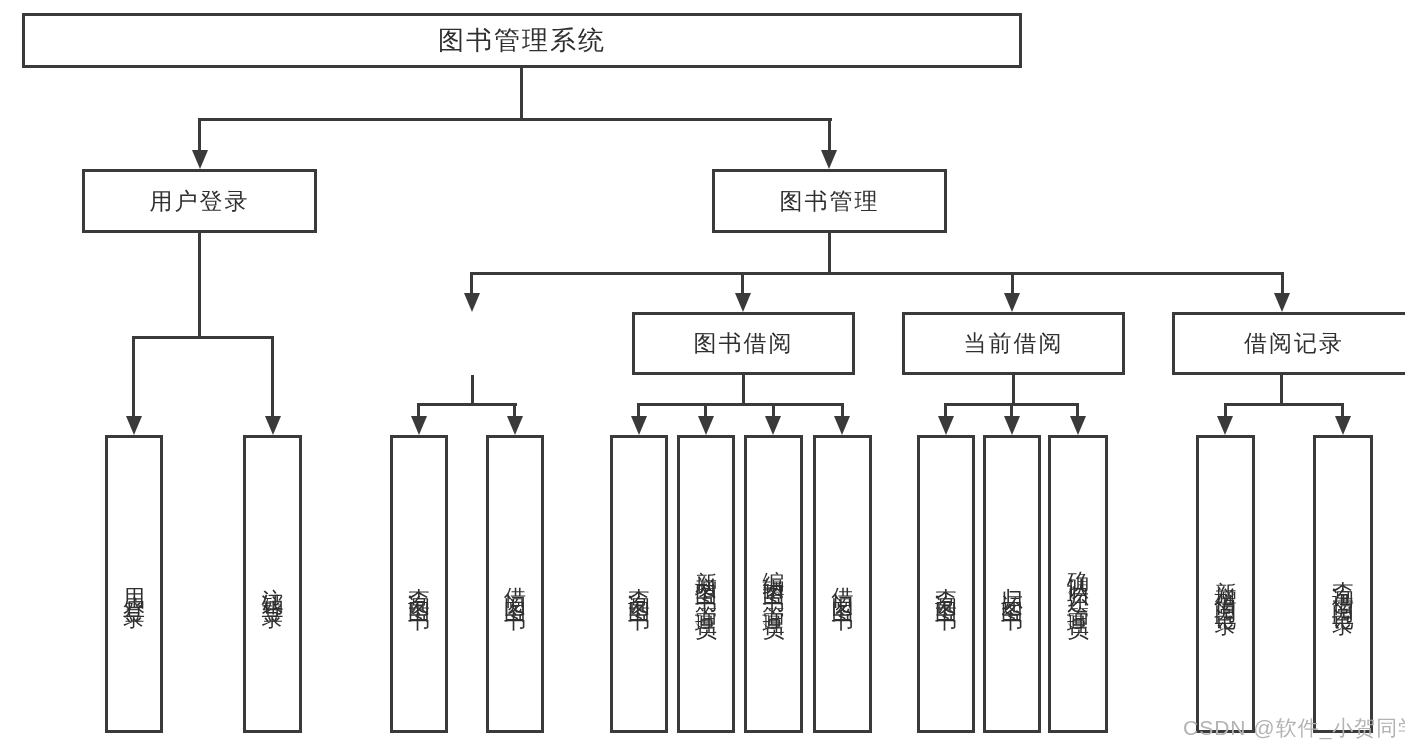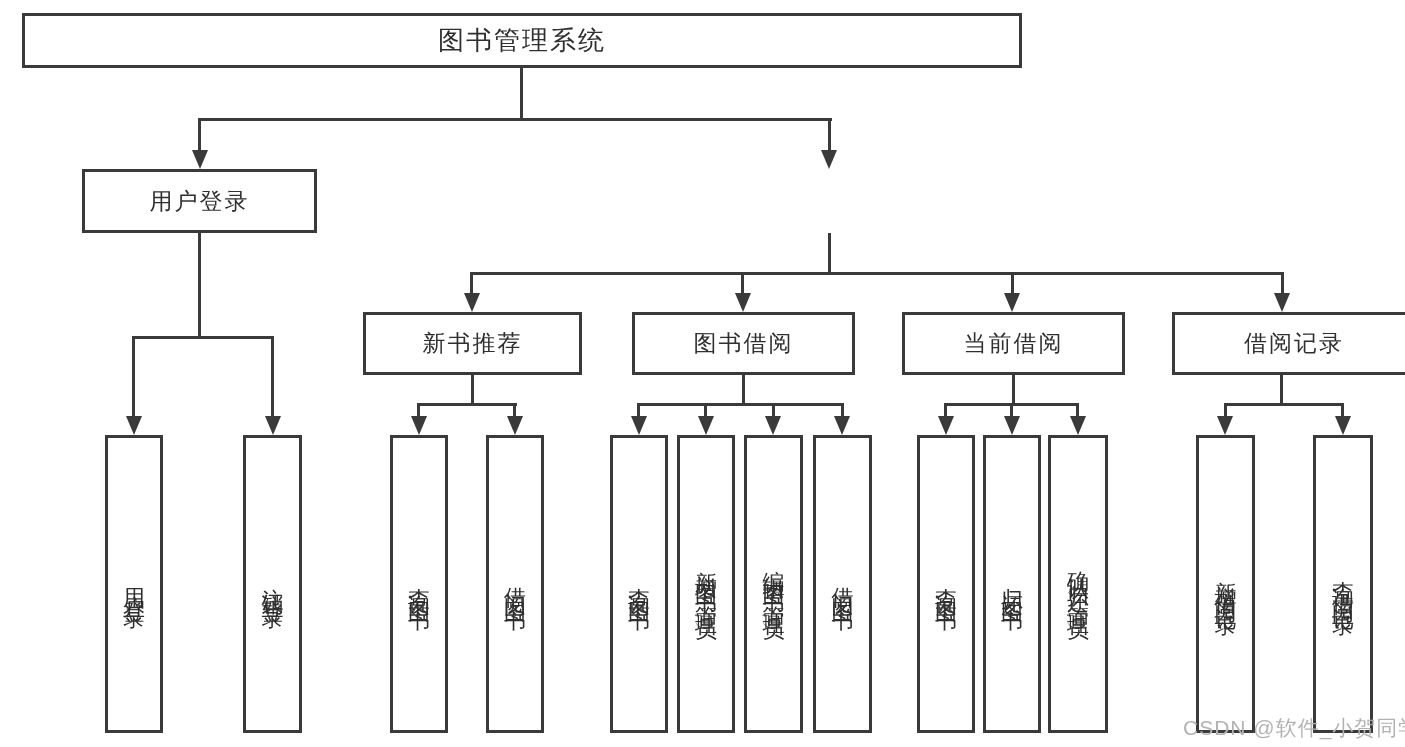--- a/index.html
+++ b/index.html
@@ -52,20 +52,21 @@
   <div class="box root" style="left:22px;top:13px;width:1000px;height:55px">图书管理系统</div>
 
   <div class="vline" style="left:520px;top:66px;height:55px"></div>
   <div class="hline" style="left:198px;top:118px;width:634px"></div>
   <div class="vline" style="left:198px;top:118px;height:34px"></div>
   <div class="vline" style="left:828px;top:118px;height:34px"></div>
   <div class="arr" style="left:192px;top:150px"></div>
   <div class="arr" style="left:821px;top:150px"></div>
 
   <div class="box" style="left:82px;top:169px;width:235px;height:64px">用户登录</div>
+  <div class="box" style="left:712px;top:169px;width:235px;height:64px">图书管理</div>
 
   <div class="vline" style="left:198px;top:233px;height:105px"></div>
   <div class="hline" style="left:132px;top:336px;width:142px"></div>
   <div class="vline" style="left:132px;top:336px;height:80px"></div>
   <div class="vline" style="left:271px;top:336px;height:80px"></div>
   <div class="arr" style="left:126px;top:416px"></div>
   <div class="arr" style="left:265px;top:416px"></div>
 
   <div class="vbox" style="left:105px;top:435px;width:58px;height:298px">用户登录</div>
   <div class="vbox" style="left:243px;top:435px;width:59px;height:298px">注销登录</div>
@@ -74,21 +75,20 @@
   <div class="hline" style="left:470px;top:272px;width:814px"></div>
   <div class="vline" style="left:470px;top:272px;height:24px"></div>
   <div class="vline" style="left:741px;top:272px;height:24px"></div>
   <div class="vline" style="left:1011px;top:272px;height:24px"></div>
   <div class="vline" style="left:1281px;top:272px;height:24px"></div>
   <div class="arr" style="left:464px;top:293px"></div>
   <div class="arr" style="left:735px;top:293px"></div>
   <div class="arr" style="left:1004px;top:293px"></div>
   <div class="arr" style="left:1274px;top:293px"></div>
 
-  <div class="box" style="left:363px;top:312px;width:219px;height:63px">新书推荐</div>
   <div class="box" style="left:632px;top:312px;width:223px;height:63px">图书借阅</div>
   <div class="box" style="left:902px;top:312px;width:223px;height:63px">当前借阅</div>
   <div class="box" style="left:1172px;top:312px;width:244px;height:63px">借阅记录</div>
 
   <div class="vline" style="left:471px;top:375px;height:31px"></div>
   <div class="hline" style="left:417px;top:403px;width:100px"></div>
   <div class="vline" style="left:417px;top:403px;height:15px"></div>
   <div class="vline" style="left:513px;top:403px;height:15px"></div>
   <div class="arr" style="left:411px;top:416px"></div>
   <div class="arr" style="left:507px;top:416px"></div>

